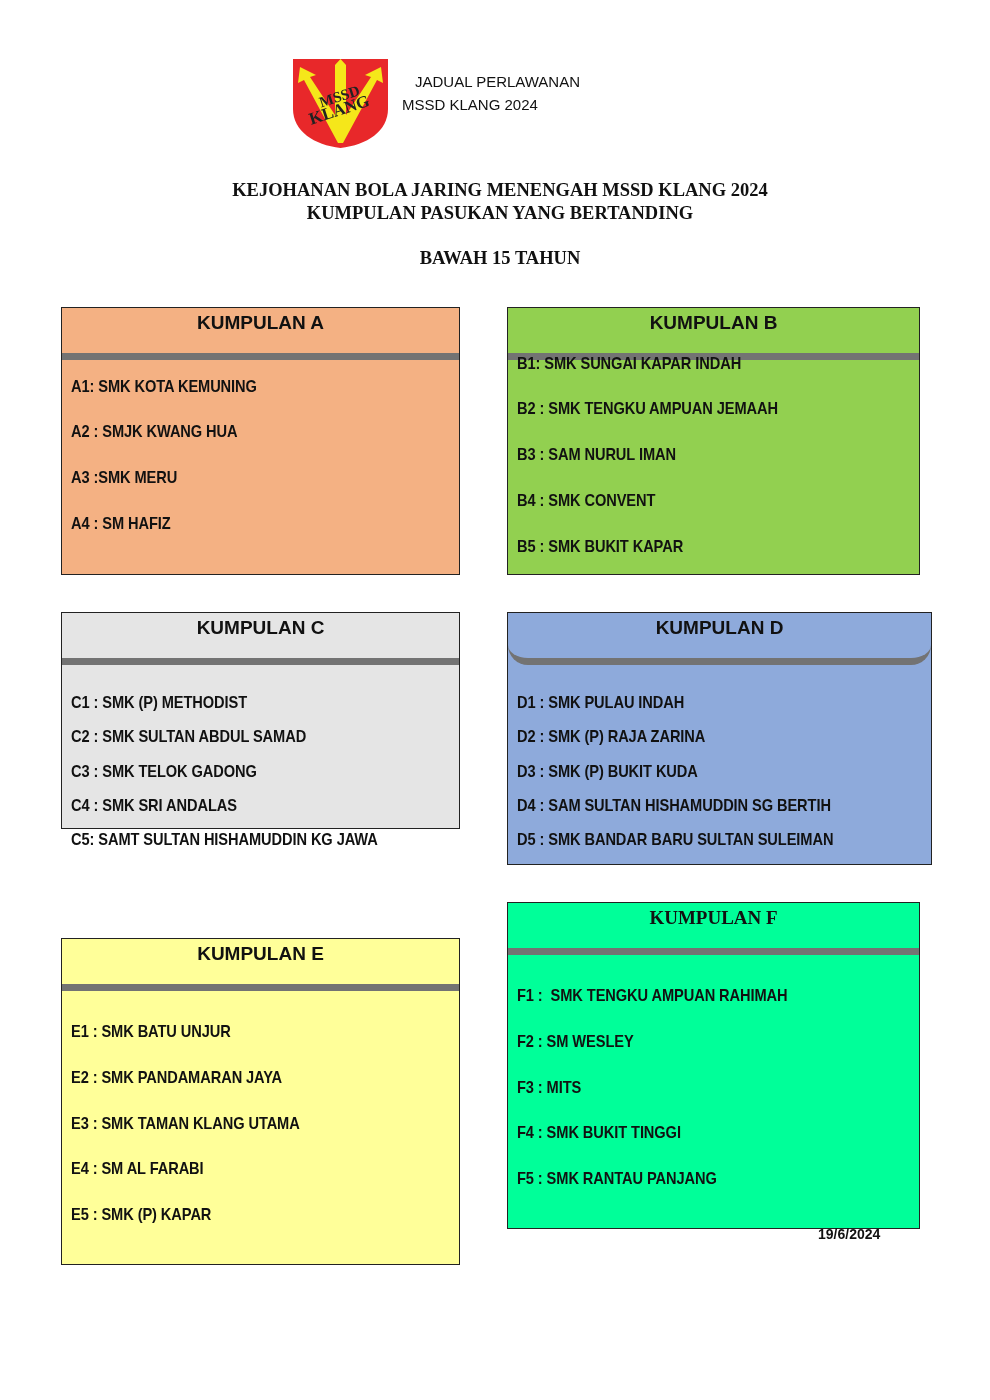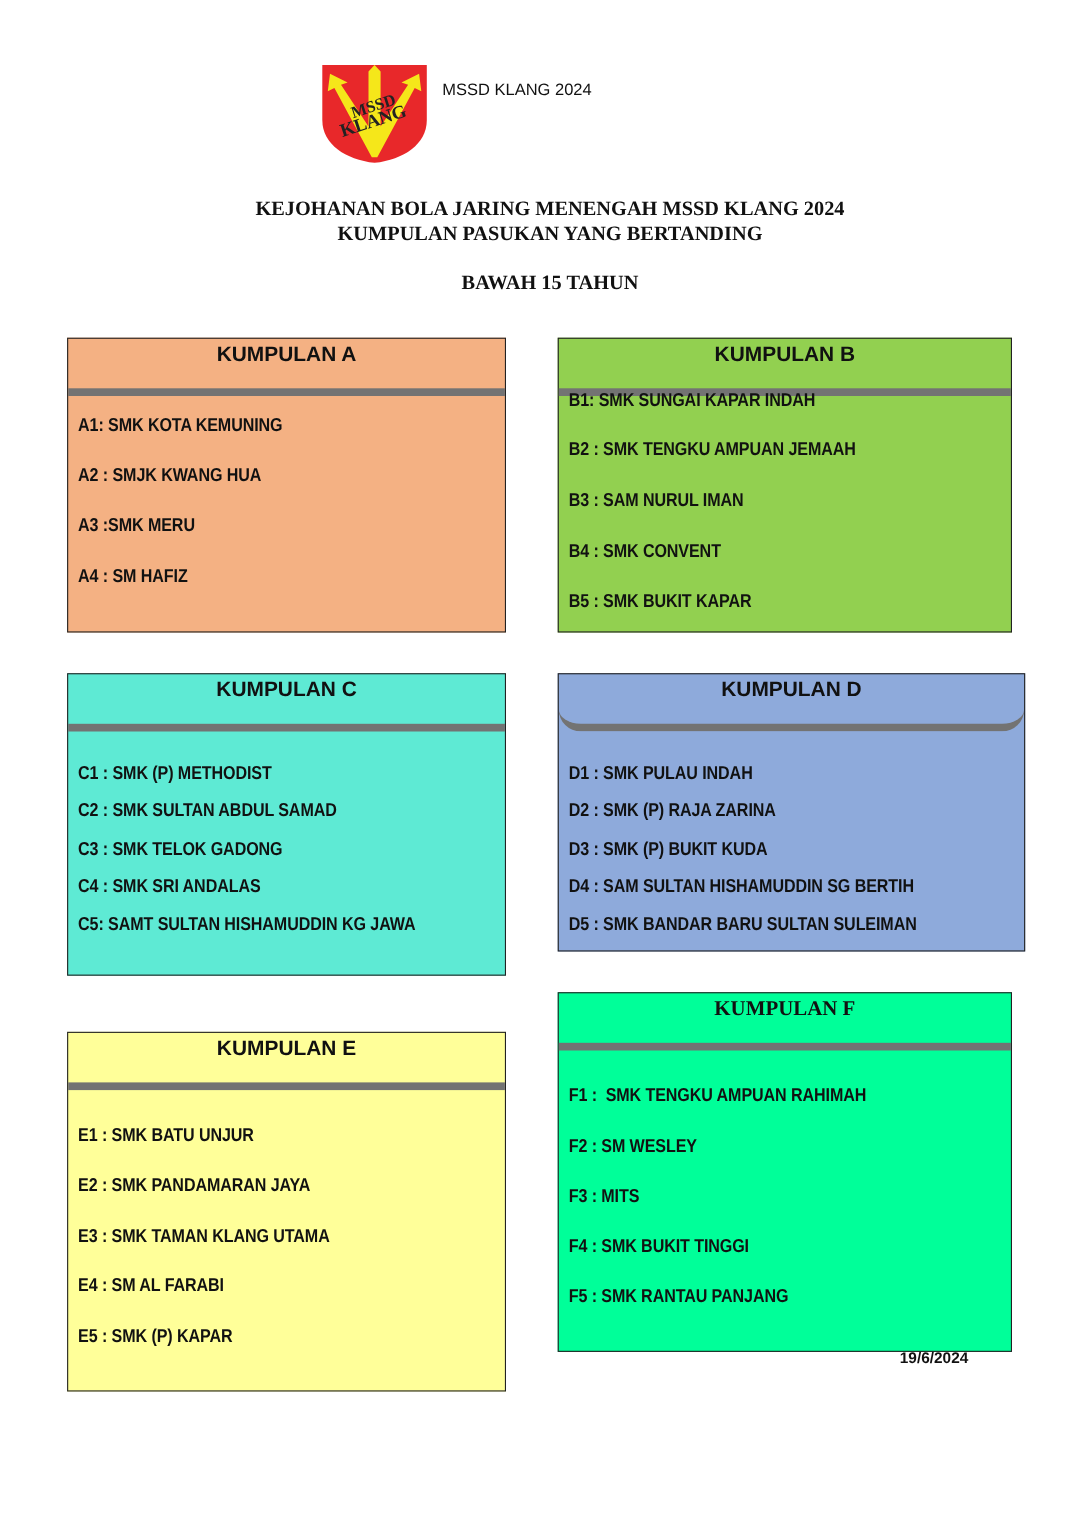--- a/index.html
+++ b/index.html
@@ -27,20 +27,21 @@
 <body>
 
 <svg class="logo" viewBox="0 0 99 92">
   <path d="M2 2 H97 V52 C97 74 76 88 49.5 91 C23 88 2 74 2 52 Z" fill="#e8282a"></path>
   <path d="M44 8 L49.5 2 L55 8 L55 58 L80 20 L74 18 L90 10 L92 26 L86 23 L52 86 L47 86 L13 23 L7 26 L9 10 L25 18 L19 20 L44 58 Z" fill="#f5e71a"></path>
   <text x="50" y="44" text-anchor="middle" font-family="Liberation Serif, serif" font-weight="bold" font-size="15" fill="#222" transform="rotate(-18 50 44)">MSSD</text>
   <text x="50" y="58" text-anchor="middle" font-family="Liberation Serif, serif" font-weight="bold" font-size="17" fill="#222" transform="rotate(-18 50 58)">KLANG</text>
 </svg>
 
 <div class="hdr-lines">
+  <div class="l1">JADUAL PERLAWANAN</div>
   <div>MSSD KLANG 2024</div>
 </div>
 
 <div class="title-block t1">KEJOHANAN BOLA JARING MENENGAH MSSD KLANG 2024</div>
 <div class="title-block t2">KUMPULAN PASUKAN YANG BERTANDING</div>
 <div class="title-block t3">BAWAH 15 TAHUN</div>
 
 <div class="group" style="left:61px; top:307px; width:399px; height:268px; background:#f4b183;">
   <div class="gh" style="height:45px;"><span>KUMPULAN A</span></div>
   <div class="items" style="top:0;">
@@ -55,21 +56,21 @@
   <div class="gh" style="height:45px;"><span>KUMPULAN B</span></div>
   <div class="items" style="top:0;">
     <div class="item" style="top:46px;">B1: SMK SUNGAI KAPAR INDAH</div>
     <div class="item" style="top:91px;">B2 : SMK TENGKU AMPUAN JEMAAH</div>
     <div class="item" style="top:137px;">B3 : SAM NURUL IMAN</div>
     <div class="item" style="top:183px;">B4 : SMK CONVENT</div>
     <div class="item" style="top:229px;">B5 : SMK BUKIT KAPAR</div>
   </div>
 </div>
 
-<div class="group" style="left:61px; top:612px; width:399px; height:275px; background:#5eead4;padding-left:46px;">
+<div class="group" style="left:61px; top:612px; width:399px; height:217px; background:#e5e5e5;padding-left:46px;">
   <div class="gh" style="height:45px;"><span>KUMPULAN C</span></div>
   <div class="items" style="top:0;">
     <div class="item" style="top:80px;">C1 : SMK (P) METHODIST</div>
     <div class="item" style="top:114px;">C2 : SMK SULTAN ABDUL SAMAD</div>
     <div class="item" style="top:149px;">C3 : SMK TELOK GADONG</div>
     <div class="item" style="top:183px;">C4 : SMK SRI ANDALAS</div>
     <div class="item" style="top:217px;">C5: SAMT SULTAN HISHAMUDDIN KG JAWA</div>
   </div>
 </div>
 

